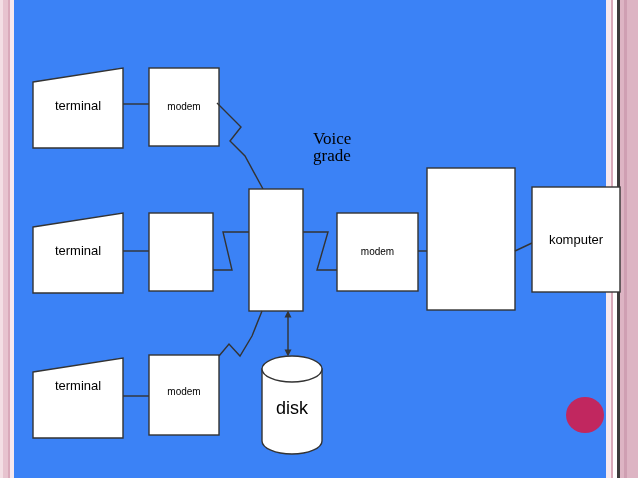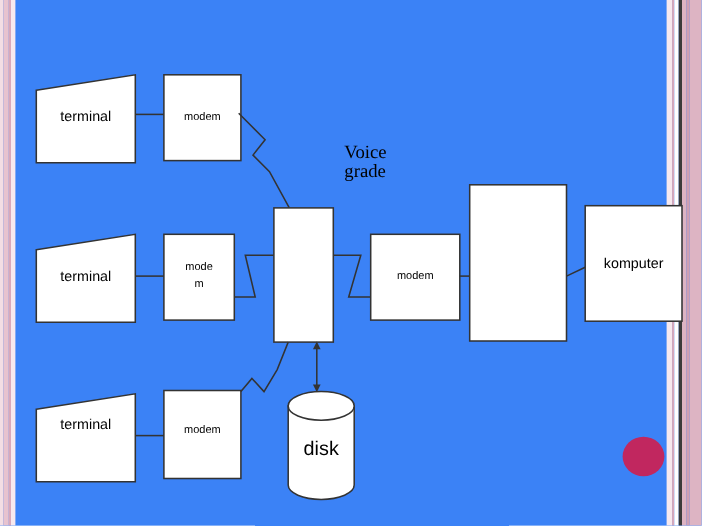--- a/index.html
+++ b/index.html
@@ -135,22 +135,20 @@
 
     </g>
   </svg>
 
   <div class="node-label label-terminal" style="left:33px;  top:98px;  width:90px;">terminal</div>
 
   <div class="node-label label-modem" style="left:149px; top:99px;  width:70px;">modem</div>
 
   <div class="node-label label-terminal" style="left:33px;  top:243px; width:90px;">terminal</div>
 
-  <div class="node-label label-modem" style="left:149px; top:235px; width:64px;">mode
-m</div>
 
 
   <div class="node-label label-modem" style="left:337px; top:244px; width:81px;">modem</div>
 
 
   <div class="node-label label-komp" style="left:532px; top:232px; width:88px;">komputer</div>
 
   <div class="node-label label-terminal" style="left:33px;  top:378px; width:90px;">terminal</div>
 
   <div class="node-label label-modem" style="left:149px; top:384px; width:70px;">modem</div>

